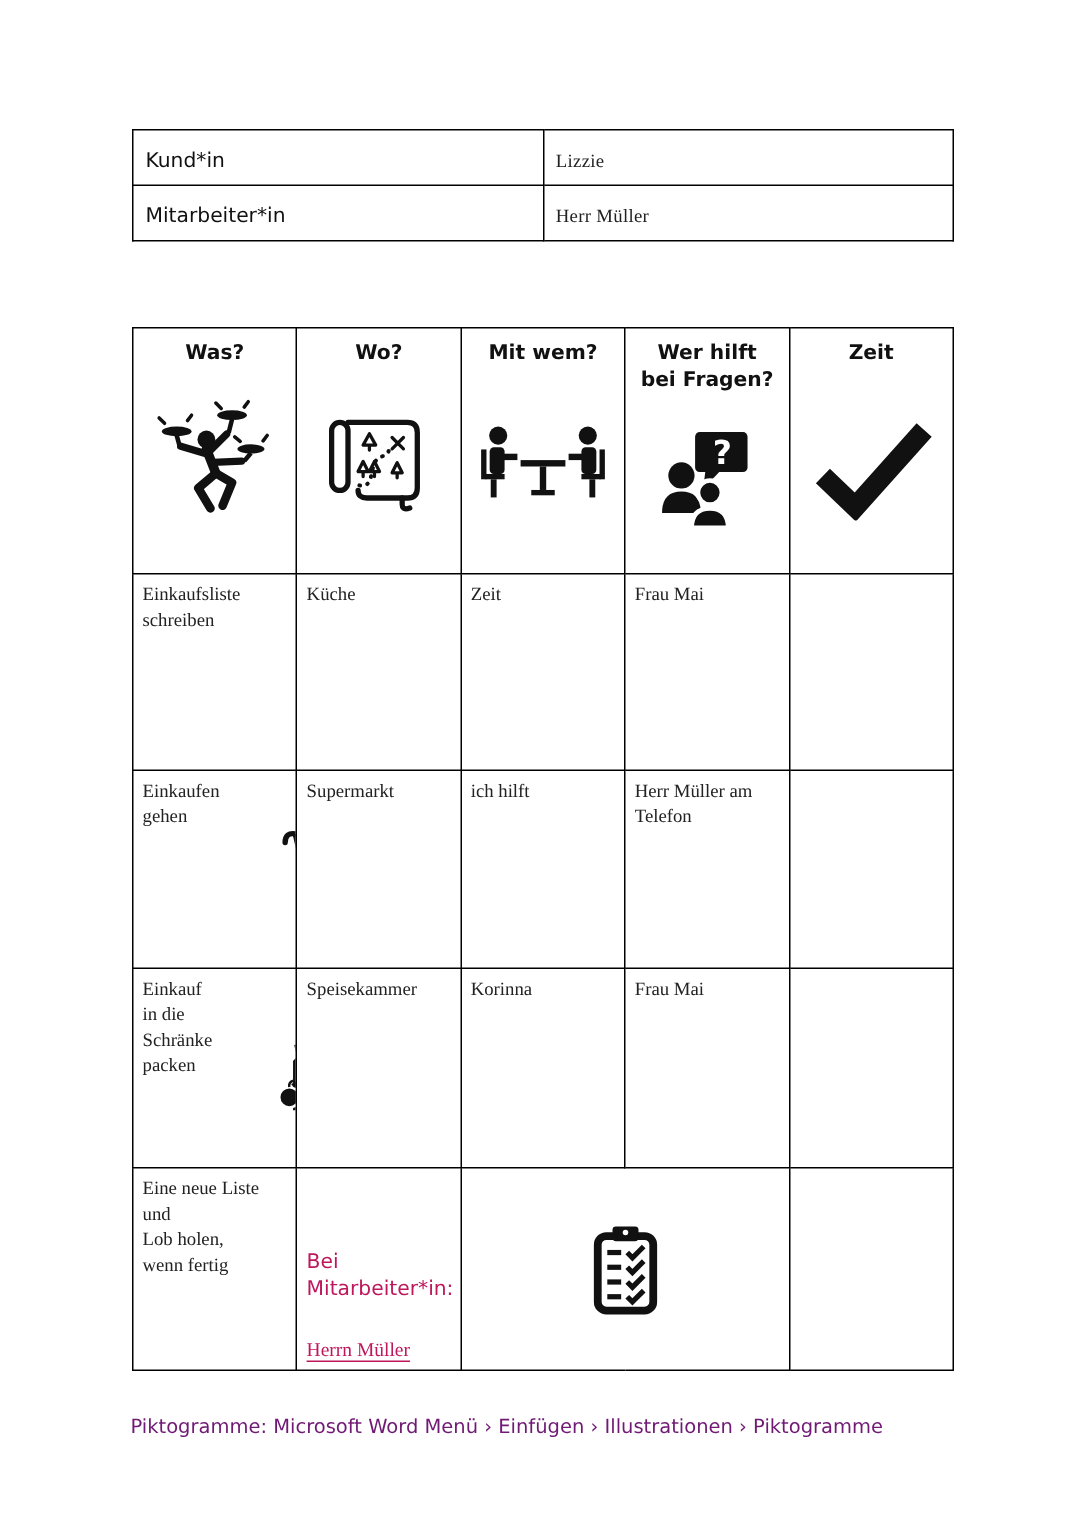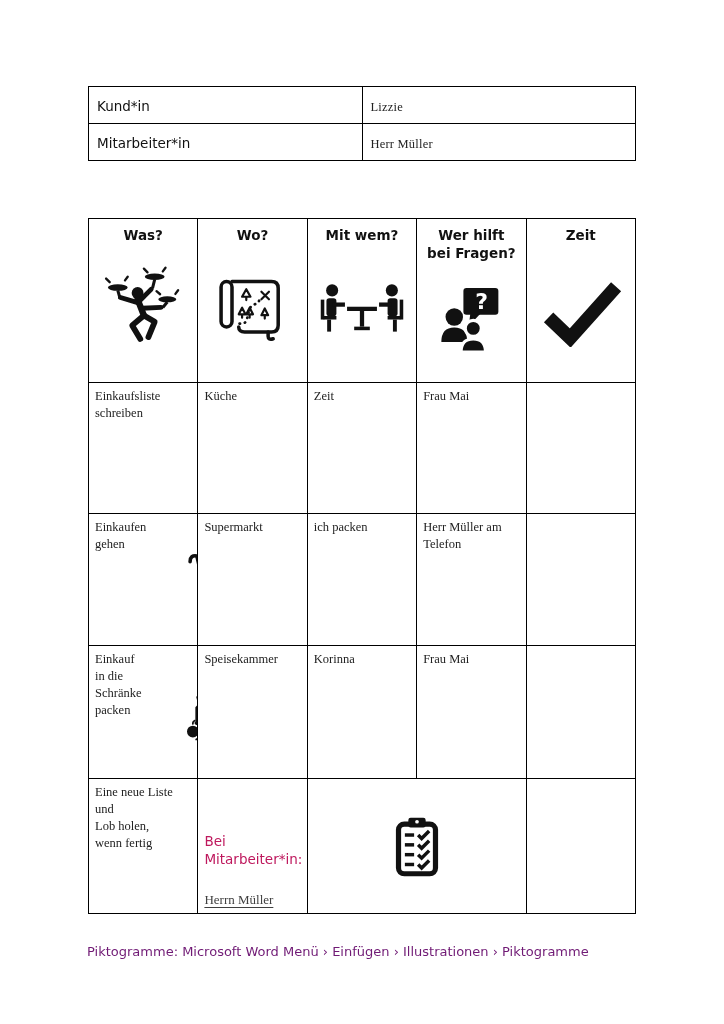--- a/index.html
+++ b/index.html
@@ -40,21 +40,21 @@
   .hlabel{font-weight:bold;font-size:13.5px;line-height:1.3;text-align:center;}
   .hicon{flex:1;display:flex;align-items:center;justify-content:center;width:100%;}
 
   .tcell{display:flex;flex-direction:row;height:100%;gap:36px;}
   .ttext{font-family:cursive;font-size:12.5px;line-height:1.35;color:#222;}
   .ticon{flex:1;display:flex;align-items:center;justify-content:center;}
 
   .center-icon{display:flex;align-items:center;justify-content:center;height:100%;}
 
   .wo-label{font-size:13.5px;line-height:1.35;color:#be185d;margin-top:48px;}
-  .wo-value{font-family:cursive;font-size:13px;color:#404040;text-decoration:underline;
+  .wo-value{font-family:cursive;font-size:13px;color:#be185d;text-decoration:underline;
             text-underline-offset:3px;margin-top:24px;display:inline-block;}
 
   
   .footer{
     position:absolute;left:87px;top:944px;font-size:13px;color:#701a75;
   }
 
   svg{display:block;}
 </style>
 </head>
@@ -259,21 +259,21 @@
               <circle cx="40" cy="81" r="7.5" fill="#111"></circle>
               <circle cx="77" cy="79" r="7.5" fill="#111"></circle>
             </svg>
           </div>
         </div>
       </td>
       <td>
             <div class="ttext pre">Supermarkt</div>
           </td>
       <td>
-            <div class="ttext pre">ich packen</div>
+            <div class="ttext pre">ich hilft</div>
           </td>
       <td>
             <div class="ttext pre">Herr Müller am
 Telefon</div>
           </td>
       <td></td>
     </tr>
 
     <tr class="r-task3">
       <td>

